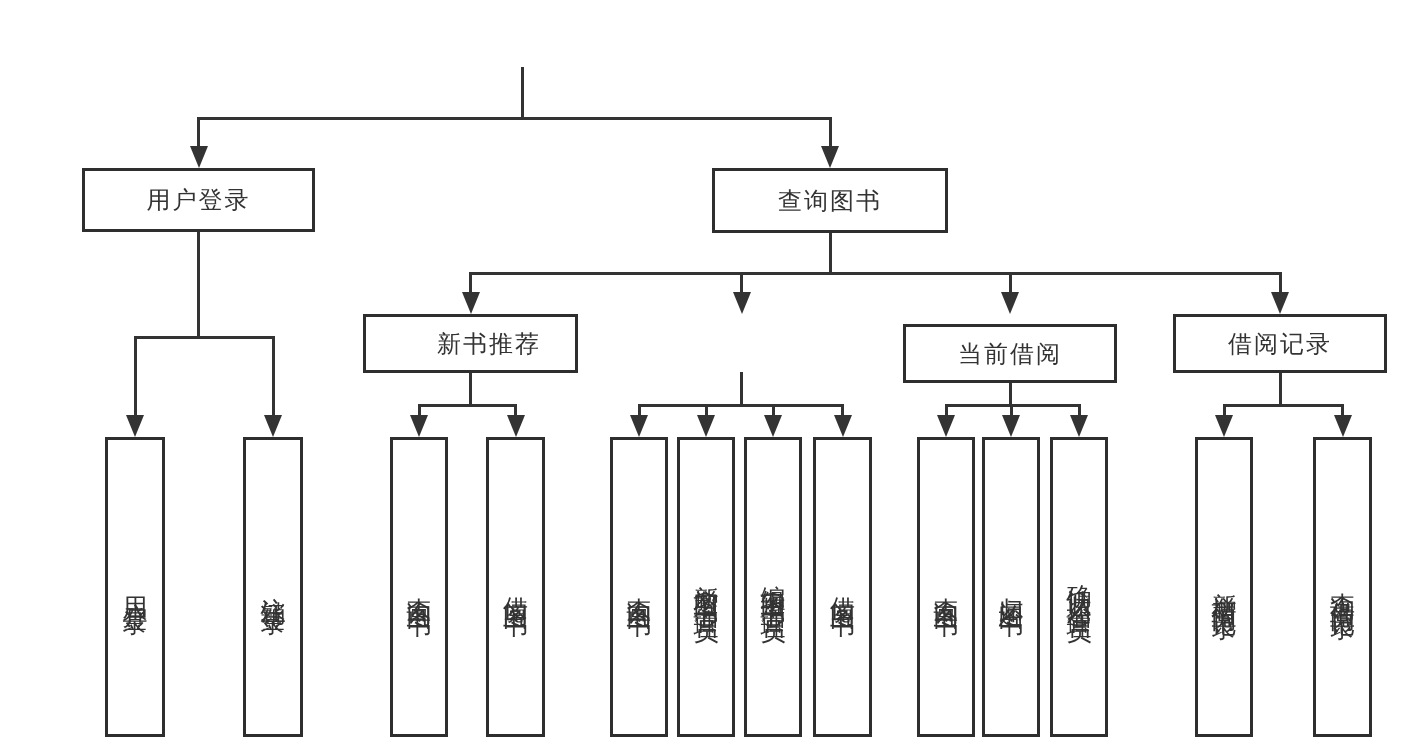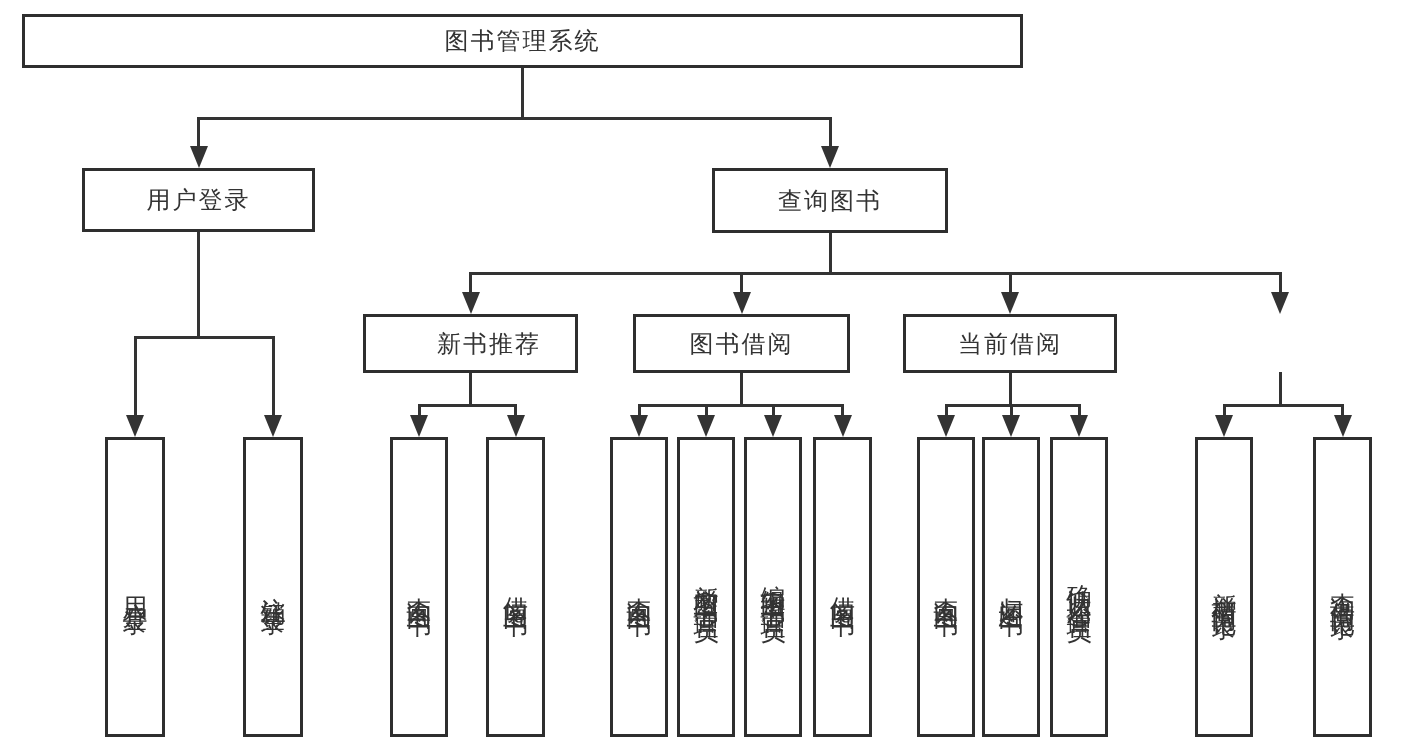--- a/index.html
+++ b/index.html
@@ -58,37 +58,34 @@
     letter-spacing: 1px;
     color: var(--watermark, #b4b4b4);
     z-index: 5;
     white-space: nowrap;
   }
 </style>
 </head>
 <body>
 
 <div id="stage" style="--line: #333333; --box-border: #2e2e2e; --box-bg: #ffffff; --label: #333333; --watermark: #b4b4b4;">
-<div class="node" style="left: 22px; top: 14px; width: 1001px; height: 54px;">
-      <span class="label">图书管理系统</span>
-    </div>
     <div class="node" style="left: 82px; top: 168px; width: 233px; height: 64px;">
       <span class="label">用户登录</span>
     </div>
     <div class="node" style="left: 712px; top: 168px; width: 236px; height: 65px;">
       <span class="label">查询图书</span>
     </div>
     <div class="node" style="left: 363px; top: 314px; width: 215px; height: 59px; padding-left: 37px;">
       <span class="label">新书推荐</span>
     </div>
-    <div class="node" style="left: 633px; top: 314px; width: 217px; height: 59px;">
-      <span class="label">图书借阅</span>
+    <div class="node" style="left: 903px; top: 324px; width: 214px; height: 59px;">
+      <span class="label">当前借阅</span>
     </div>
-    <div class="node" style="left: 903px; top: 314px; width: 214px; height: 59px;">
-      <span class="label">当前借阅</span>
+    <div class="node" style="left: 1173px; top: 314px; width: 214px; height: 59px;">
+      <span class="label">借阅记录</span>
     </div>
     <div class="node vert" style="left: 105px; top: 437px; width: 60px; height: 300px;">
       <span class="label">用户登录</span>
     </div>
     <div class="node vert" style="left: 243px; top: 437px; width: 60px; height: 300px;">
       <span class="label">注销登录</span>
     </div>
     <div class="node vert" style="left: 390px; top: 437px; width: 58px; height: 300px;">
       <span class="label">查询图书</span>
     </div>

